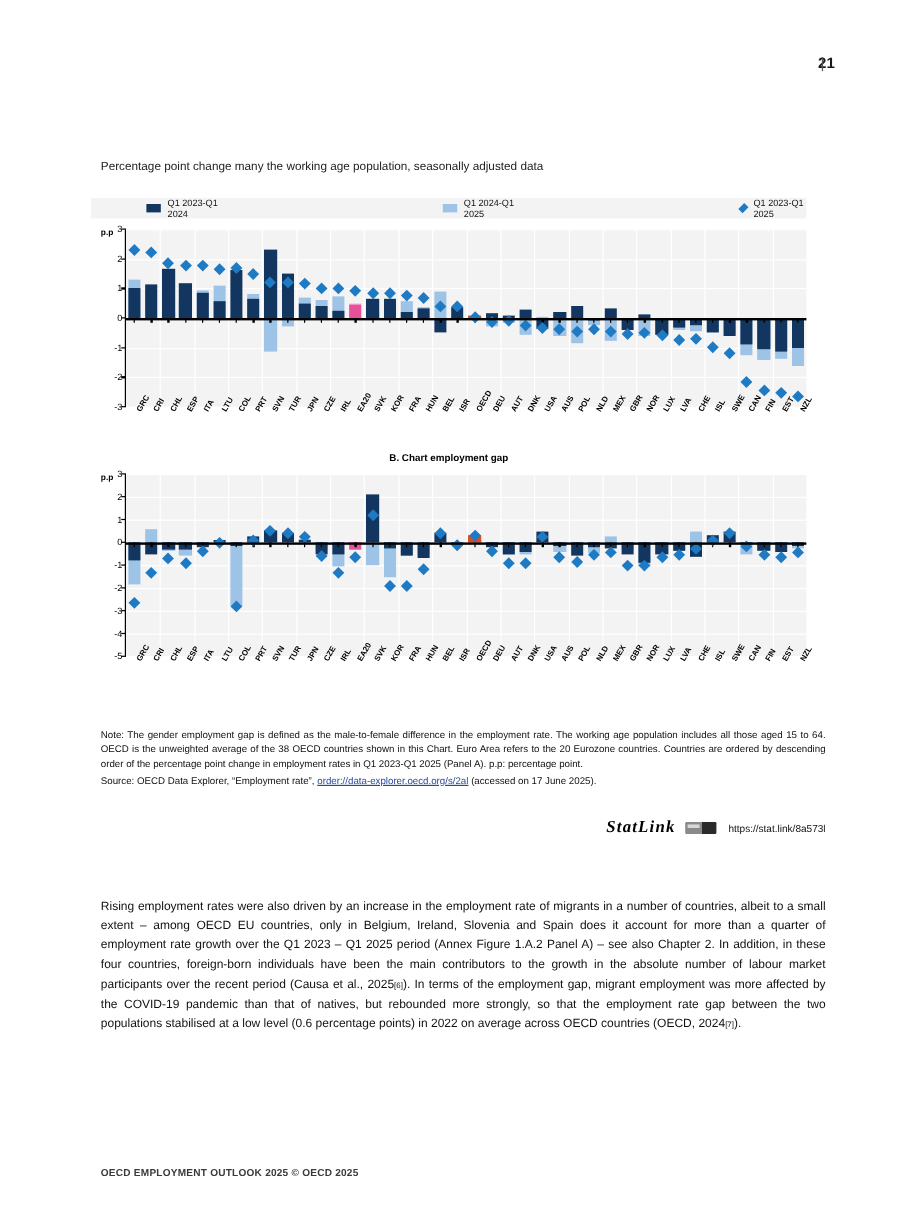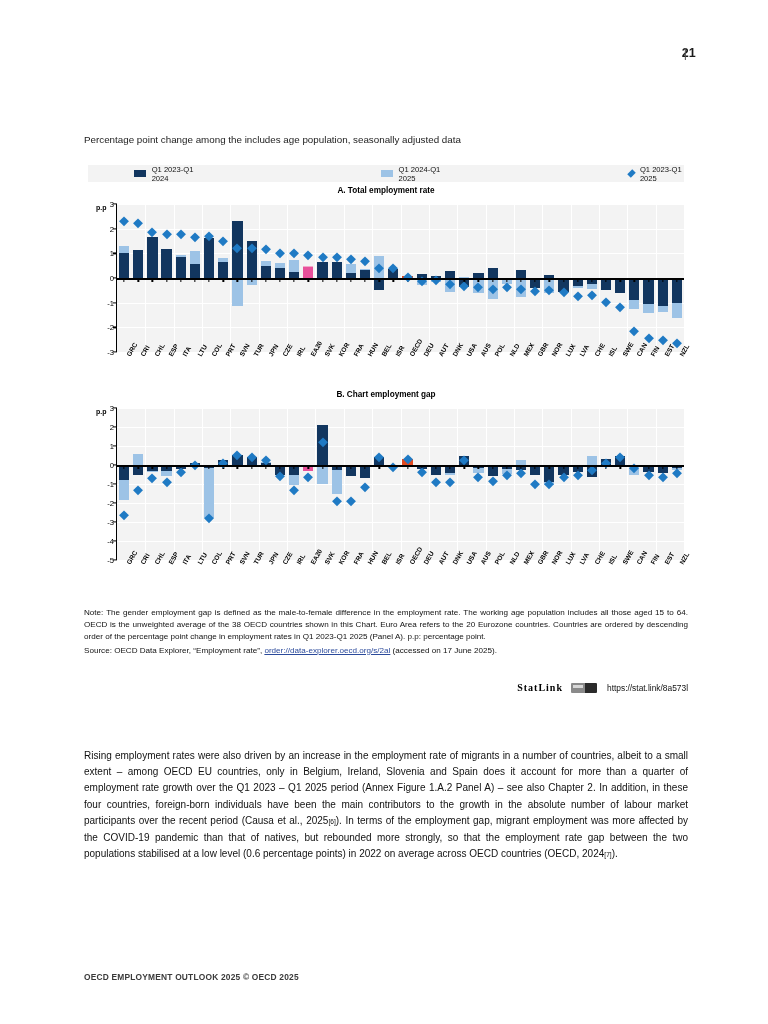--- a/index.html
+++ b/index.html
@@ -31,21 +31,21 @@
     font-size: 11.6px; font-weight: bold; line-height: 16px;
     color: #10508c;
   }
   .fig-subtitle {
     position: absolute; left: 84px; top: 133px; width: 600px;
     font-size: 9.8px; color: #222; line-height: 14px;
   }
 
   
   .chart-block {
-    position: absolute; left: 88px; top: 165px;
+    position: absolute; left: 76px; top: 165px;
     width: 596px; height: 435px;
   }
 
   .legend {
     position: relative; height: 17px;
     background: #f3f3f3;
     display: flex; align-items: center;
   }
   .legend-item { display: flex; align-items: center; font-size: 7.6px; color: #111; }
   .li1 { margin-left: 46px; }
@@ -131,22 +131,22 @@
   .notes .src { margin-top: 1px; }
   .notes a { color: #2b4a9b; text-decoration: underline; }
 
   .statlink {
     position: absolute; left: 84px; top: 682px; width: 604px;
     display: flex; align-items: center; justify-content: flex-end;
     font-size: 8.4px;
   }
   .statlink .sl-word {
     font-family: "Liberation Serif", serif;
-    font-weight: bold; letter-spacing: 1px;
-    font-size: 10px; color: #000;
+    font-style: italic; font-weight: bold; letter-spacing: 1px;
+    font-size: 14px; color: #000;
   }
   .sl-icon {
     width: 26px; height: 10px; margin: 0 10px 0 8px;
     background: linear-gradient(90deg,#8a8a8a 0 55%, #2b2b2b 55% 100%);
     border-radius: 1px; position: relative;
   }
   .sl-icon::after {
     content: ""; position: absolute; left: 2px; top: 2px;
     width: 10px; height: 3px; background: #d8d8d8;
   }
@@ -168,40 +168,39 @@
 </style>
 </head>
 <body>
 
 <div class="page">
 
   <div class="page-header">
     <span class="bar">|</span><span>21</span>
   </div>
 
-  <div class="fig-subtitle">Percentage point change among the includes age population, seasonally adjusted data</div>
+  <div class="fig-subtitle">Percentage point change many the working age population, seasonally adjusted data</div>
 
   <div class="chart-block">
 
     <div class="legend">
       <div class="legend-item li1">
         <span class="swatch" style="background: rgb(18, 54, 95);"></span>
         <span>Q1 2023-Q1 2024</span>
       </div>
       <div class="legend-item li2">
         <span class="swatch" style="background: rgb(157, 195, 230);"></span>
         <span>Q1 2024-Q1 2025</span>
       </div>
       <div class="legend-item li3">
         <span class="diamond" style="background: rgb(31, 122, 196);"></span>
         <span>Q1 2023-Q1 2025</span>
       </div>
     </div>
 
-    <div class="panel-title">A. Total employment rate</div>
     <div class="plot-wrap">
       <div class="unit-label">p.p</div>
       <div class="plot" id="plotA" style="height:148px;margin-top:9px;">
           <div class="gridline-h" style="top: 0px;"></div>
           <div class="ytick" style="top: 0px;">3</div>
           <div class="ytickmark" style="top: 0px;"></div>
           <div class="gridline-h" style="top: 24.6667px;"></div>
           <div class="ytick" style="top: 24.6667px;">2</div>
           <div class="ytickmark" style="top: 24.6667px;"></div>
           <div class="gridline-h" style="top: 49.3333px;"></div>

